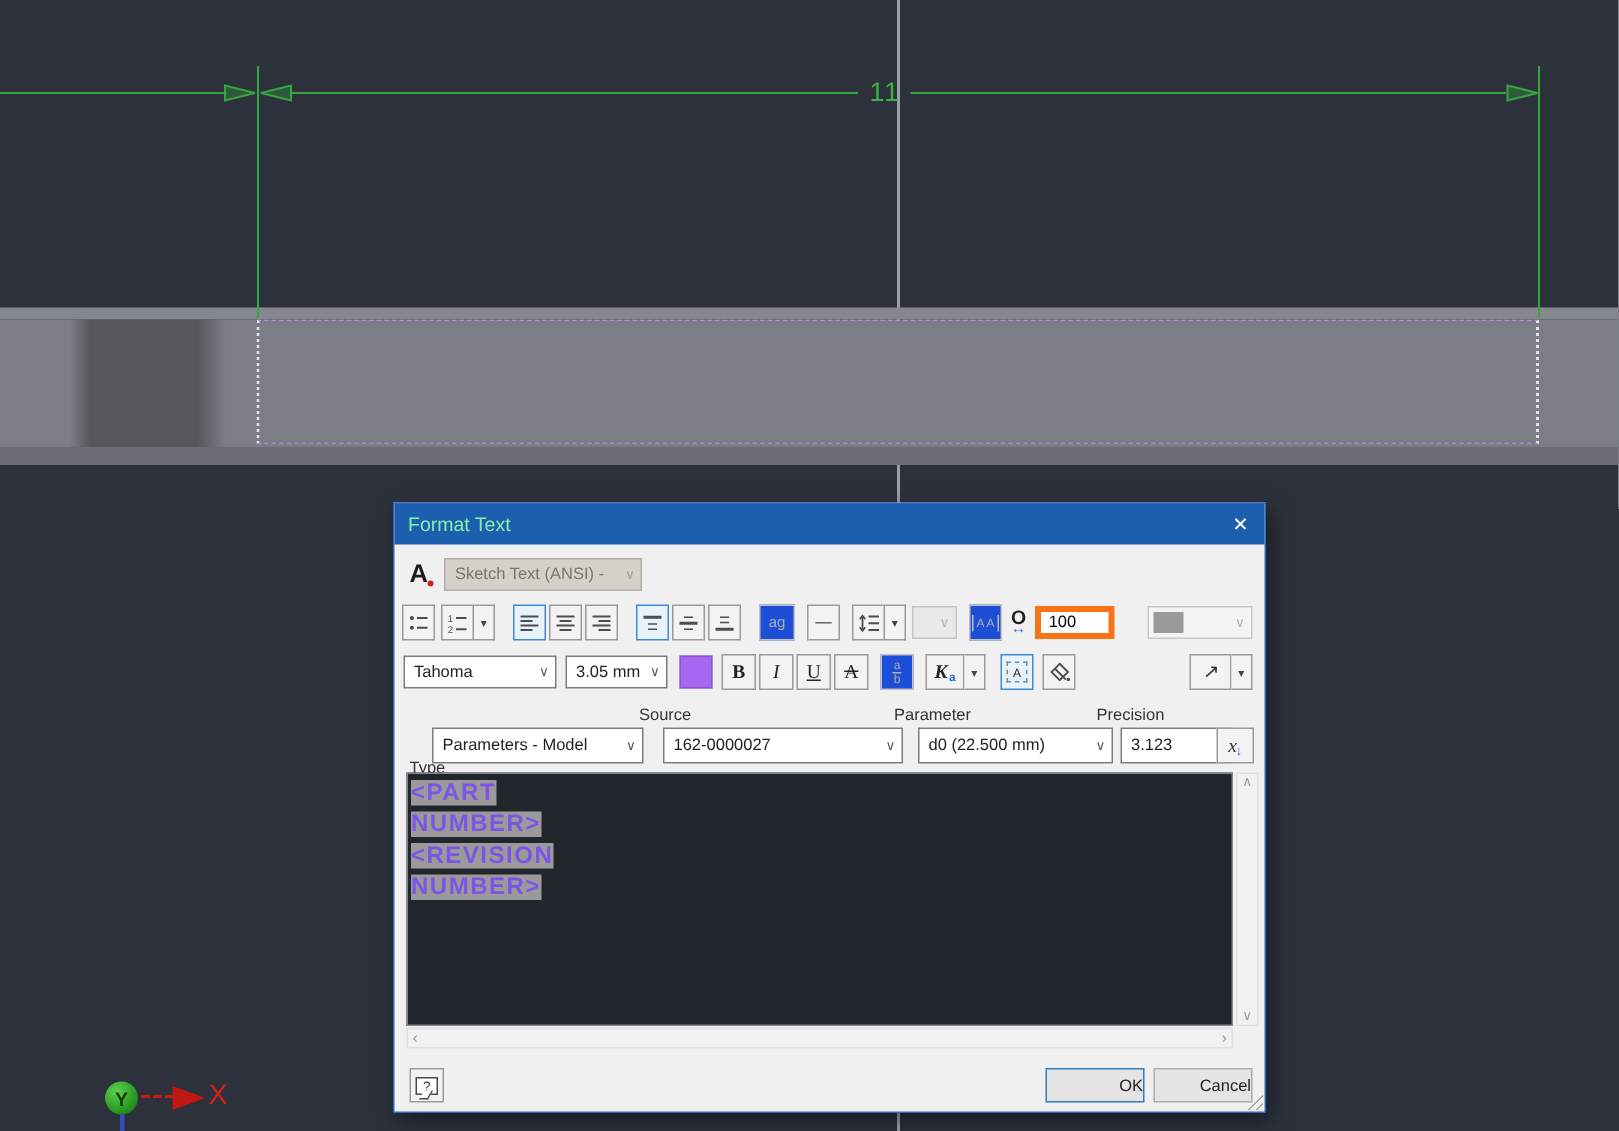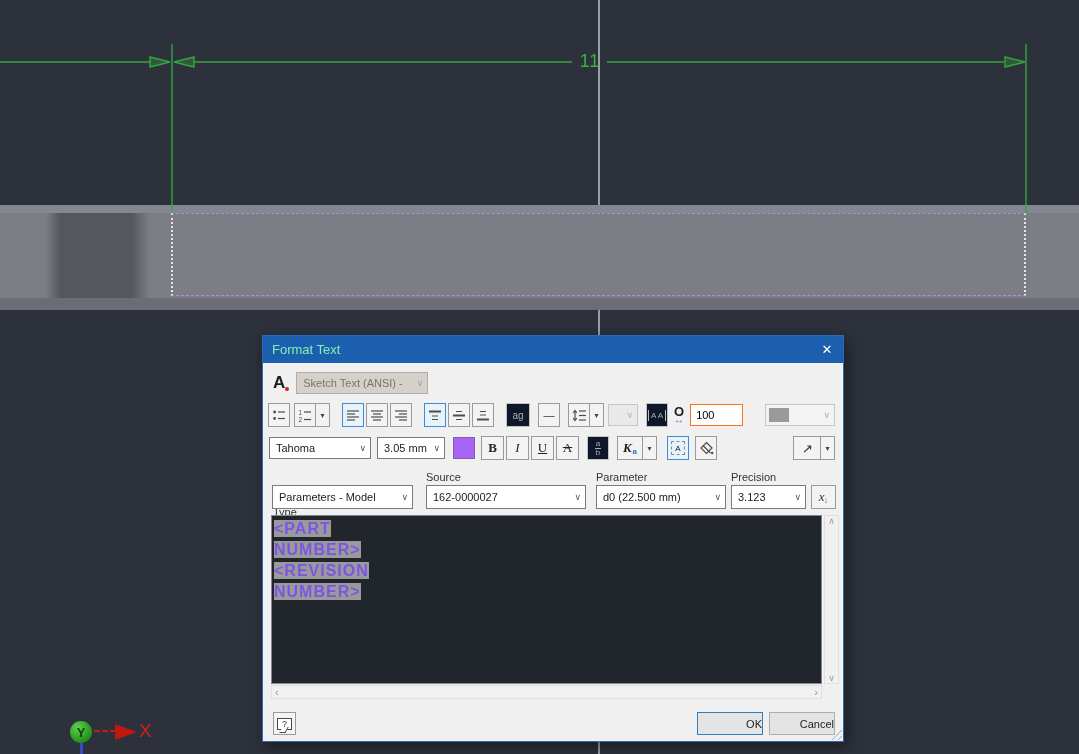--- a/index.html
+++ b/index.html
@@ -65,31 +65,31 @@
   .combo.gray .chev { color:#a3a09a; }
   .combo.dis  { background:#e9e9e9; border-color:#c6c6c6; color:#9a9a9a; }
   .combo.dis .chev { color:#b5b5b5; }
 
   .rowB { position:absolute; left:5px; top:67px; right:8px; display:flex; align-items:center; }
   .rowC { position:absolute; left:6px; top:100px; right:8px; display:flex; align-items:center; }
 
   .btn { height:24px; min-width:22px; background:#f3f3f3; border:1px solid #9a9a9a;
          display:inline-flex; align-items:center; justify-content:center; cursor:pointer; }
   .btn.sel { border-color:#3c8bd4; background:#e7f2fb; }
-  .btn.dis { border-color:#c3c3c3; background:#0f172a; color:#aeaeae; cursor:default; }
+  .btn.dis { border-color:#c3c3c3; background:#1d4ed8; color:#aeaeae; cursor:default; }
   .btn svg { display:block; }
   .split { display:inline-flex; align-items:stretch; }
   .split .chev-seg { width:14px; background:#f3f3f3; border:1px solid #9a9a9a; border-left:none;
                      display:flex; align-items:center; justify-content:center; font-size:8px; color:#444; }
 
   .o-glyph { display:flex; flex-direction:column; align-items:center; margin:0 4px; line-height:1; }
   .o-glyph .o { font-weight:bold; font-size:13px; color:#222; }
   .o-glyph .arr { font-size:10px; color:#2a6fd4; margin-top:-3px; }
 
-  .num-input { width:53px; height:22px; border:1px solid #f97316; background:#fff;
+  .num-input { width:53px; height:22px; border:4px solid #f97316; background:#fff;
                font-size:11px; padding:0 5px; font-family:inherit; }
 
   .color-combo { position:relative; width:70px; height:22px; background:#f3f3f3; border:1px solid #c6c6c6;
                  display:flex; align-items:center; padding-left:3px; }
   .color-combo .swatch { width:20px; height:14px; background:#9a9a9a; }
 
   .font-btn { font-family:"Liberation Serif","DejaVu Serif",serif; font-size:13px; width:23px; }
   .b { font-weight:bold; } .i { font-style:italic; } .u { text-decoration:underline; }
   .s { text-decoration:line-through; }
 
@@ -98,21 +98,21 @@
   .aa-glyph { font-size:8px; color:#b0b0b0; border-left:1px solid #bdbdbd; border-right:1px solid #bdbdbd; padding:1px 2px; }
   .ka { display:flex; align-items:flex-end; }
   .ka .k { font-family:"Liberation Serif","DejaVu Serif",serif; font-style:italic; font-weight:bold; font-size:13px; color:#222; }
   .ka .a2 { font-size:8px; color:#2a6fd4; font-weight:bold; margin-left:1px; }
   .frame-a { width:14px; height:14px; border:1px dashed #6a8fbb; display:flex; align-items:center;
              justify-content:center; font-size:8px; color:#222; }
   .swatch-purple { width:22px; height:22px; background:#a766f1; border:1px solid #8b57c9; cursor:pointer; }
   .pin-glyph { font-size:13px; color:#333; transform:rotate(3deg); }
 
   .field-label { position:absolute; font-size:11px; color:#333; top:135px; }
-  .field-combo { position:absolute; top:149px; height:24px; }
+  .field-combo { position:absolute; top:149px; height:24px;margin-left:16px; }
   .fx-btn { position:absolute; left:548px; top:149px; width:25px; height:24px; }
   .fx-x { font-family:"Liberation Serif","DejaVu Serif",serif; font-style:italic; font-size:13px; color:#333; }
   .fx-arr { color:#2a6fd4; font-size:9px; margin:6px 0 0 -1px; }
 
   .textarea { position:absolute; left:8px; top:179px; width:551px; height:169px;
               background:#20262c; border:1px solid #82878f; padding:3px 2px 2px 2px; overflow:hidden; }
   .t-line { line-height:19px; white-space:pre; }
   .t-line span { background:#9b9a9b; color:#7d55e6; font-weight:bold; font-size:16px; letter-spacing:1px; }
 
   .vscroll { position:absolute; left:561px; top:179px; width:15px; height:169px; background:#f1f1f1;

